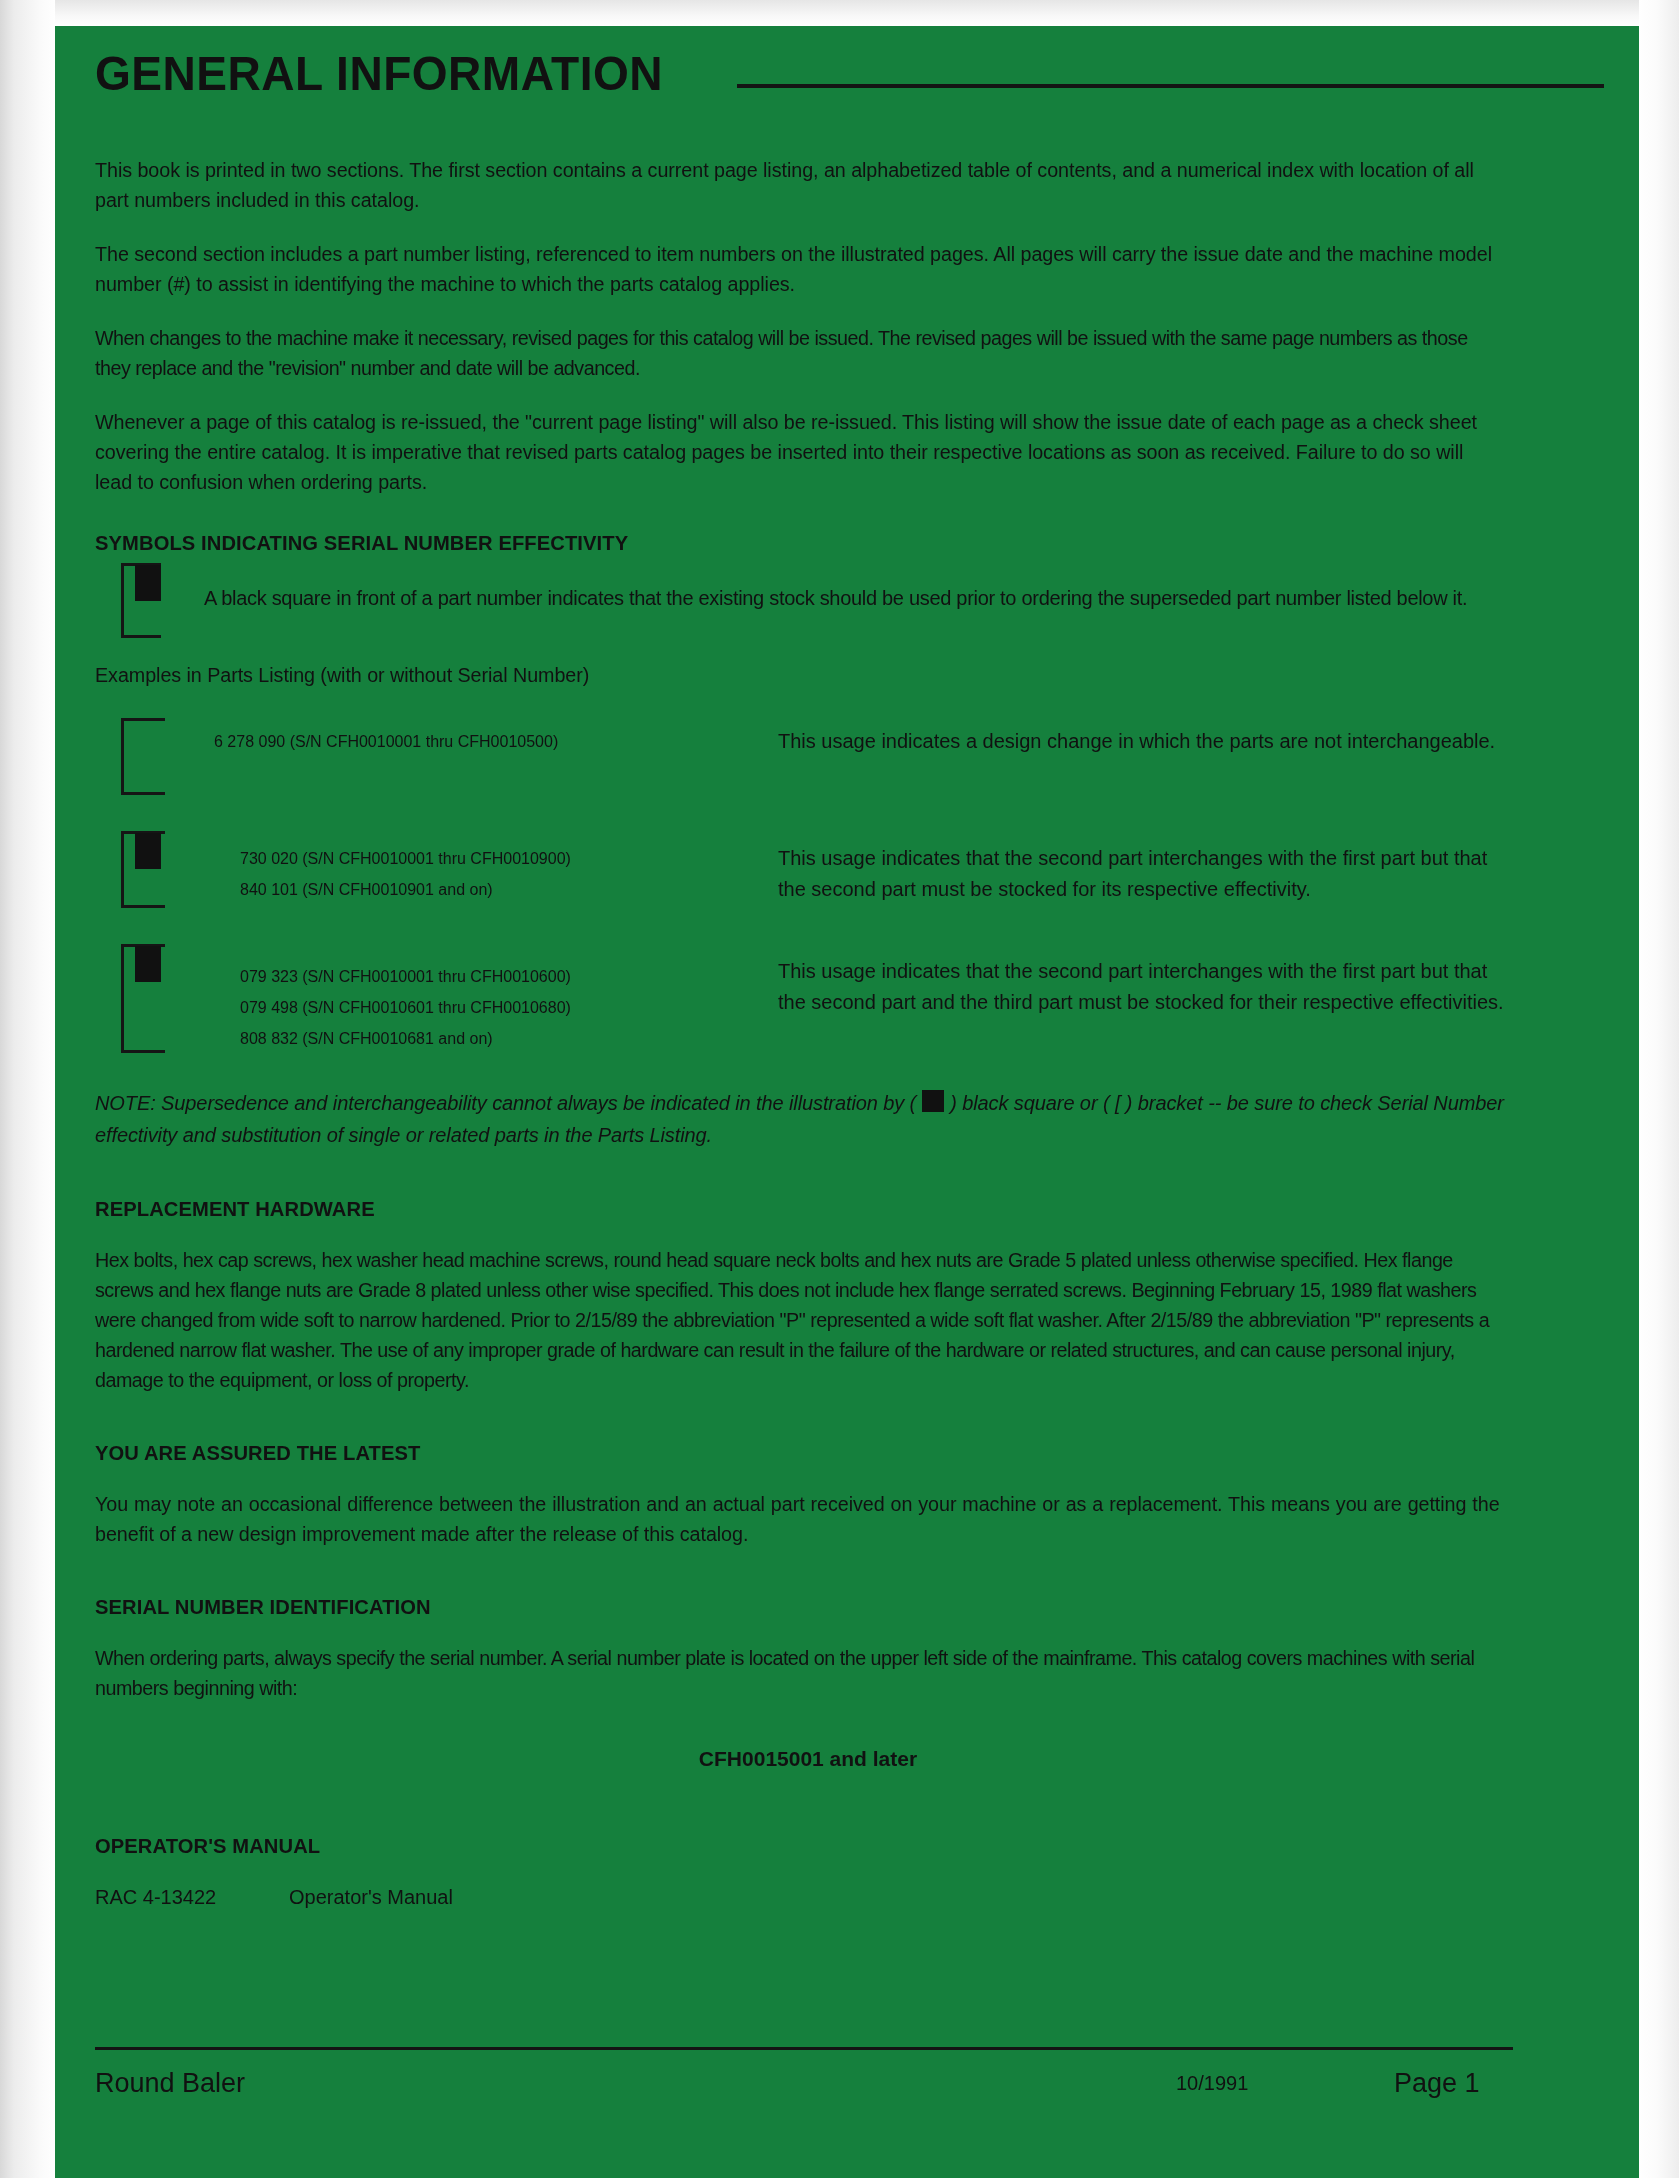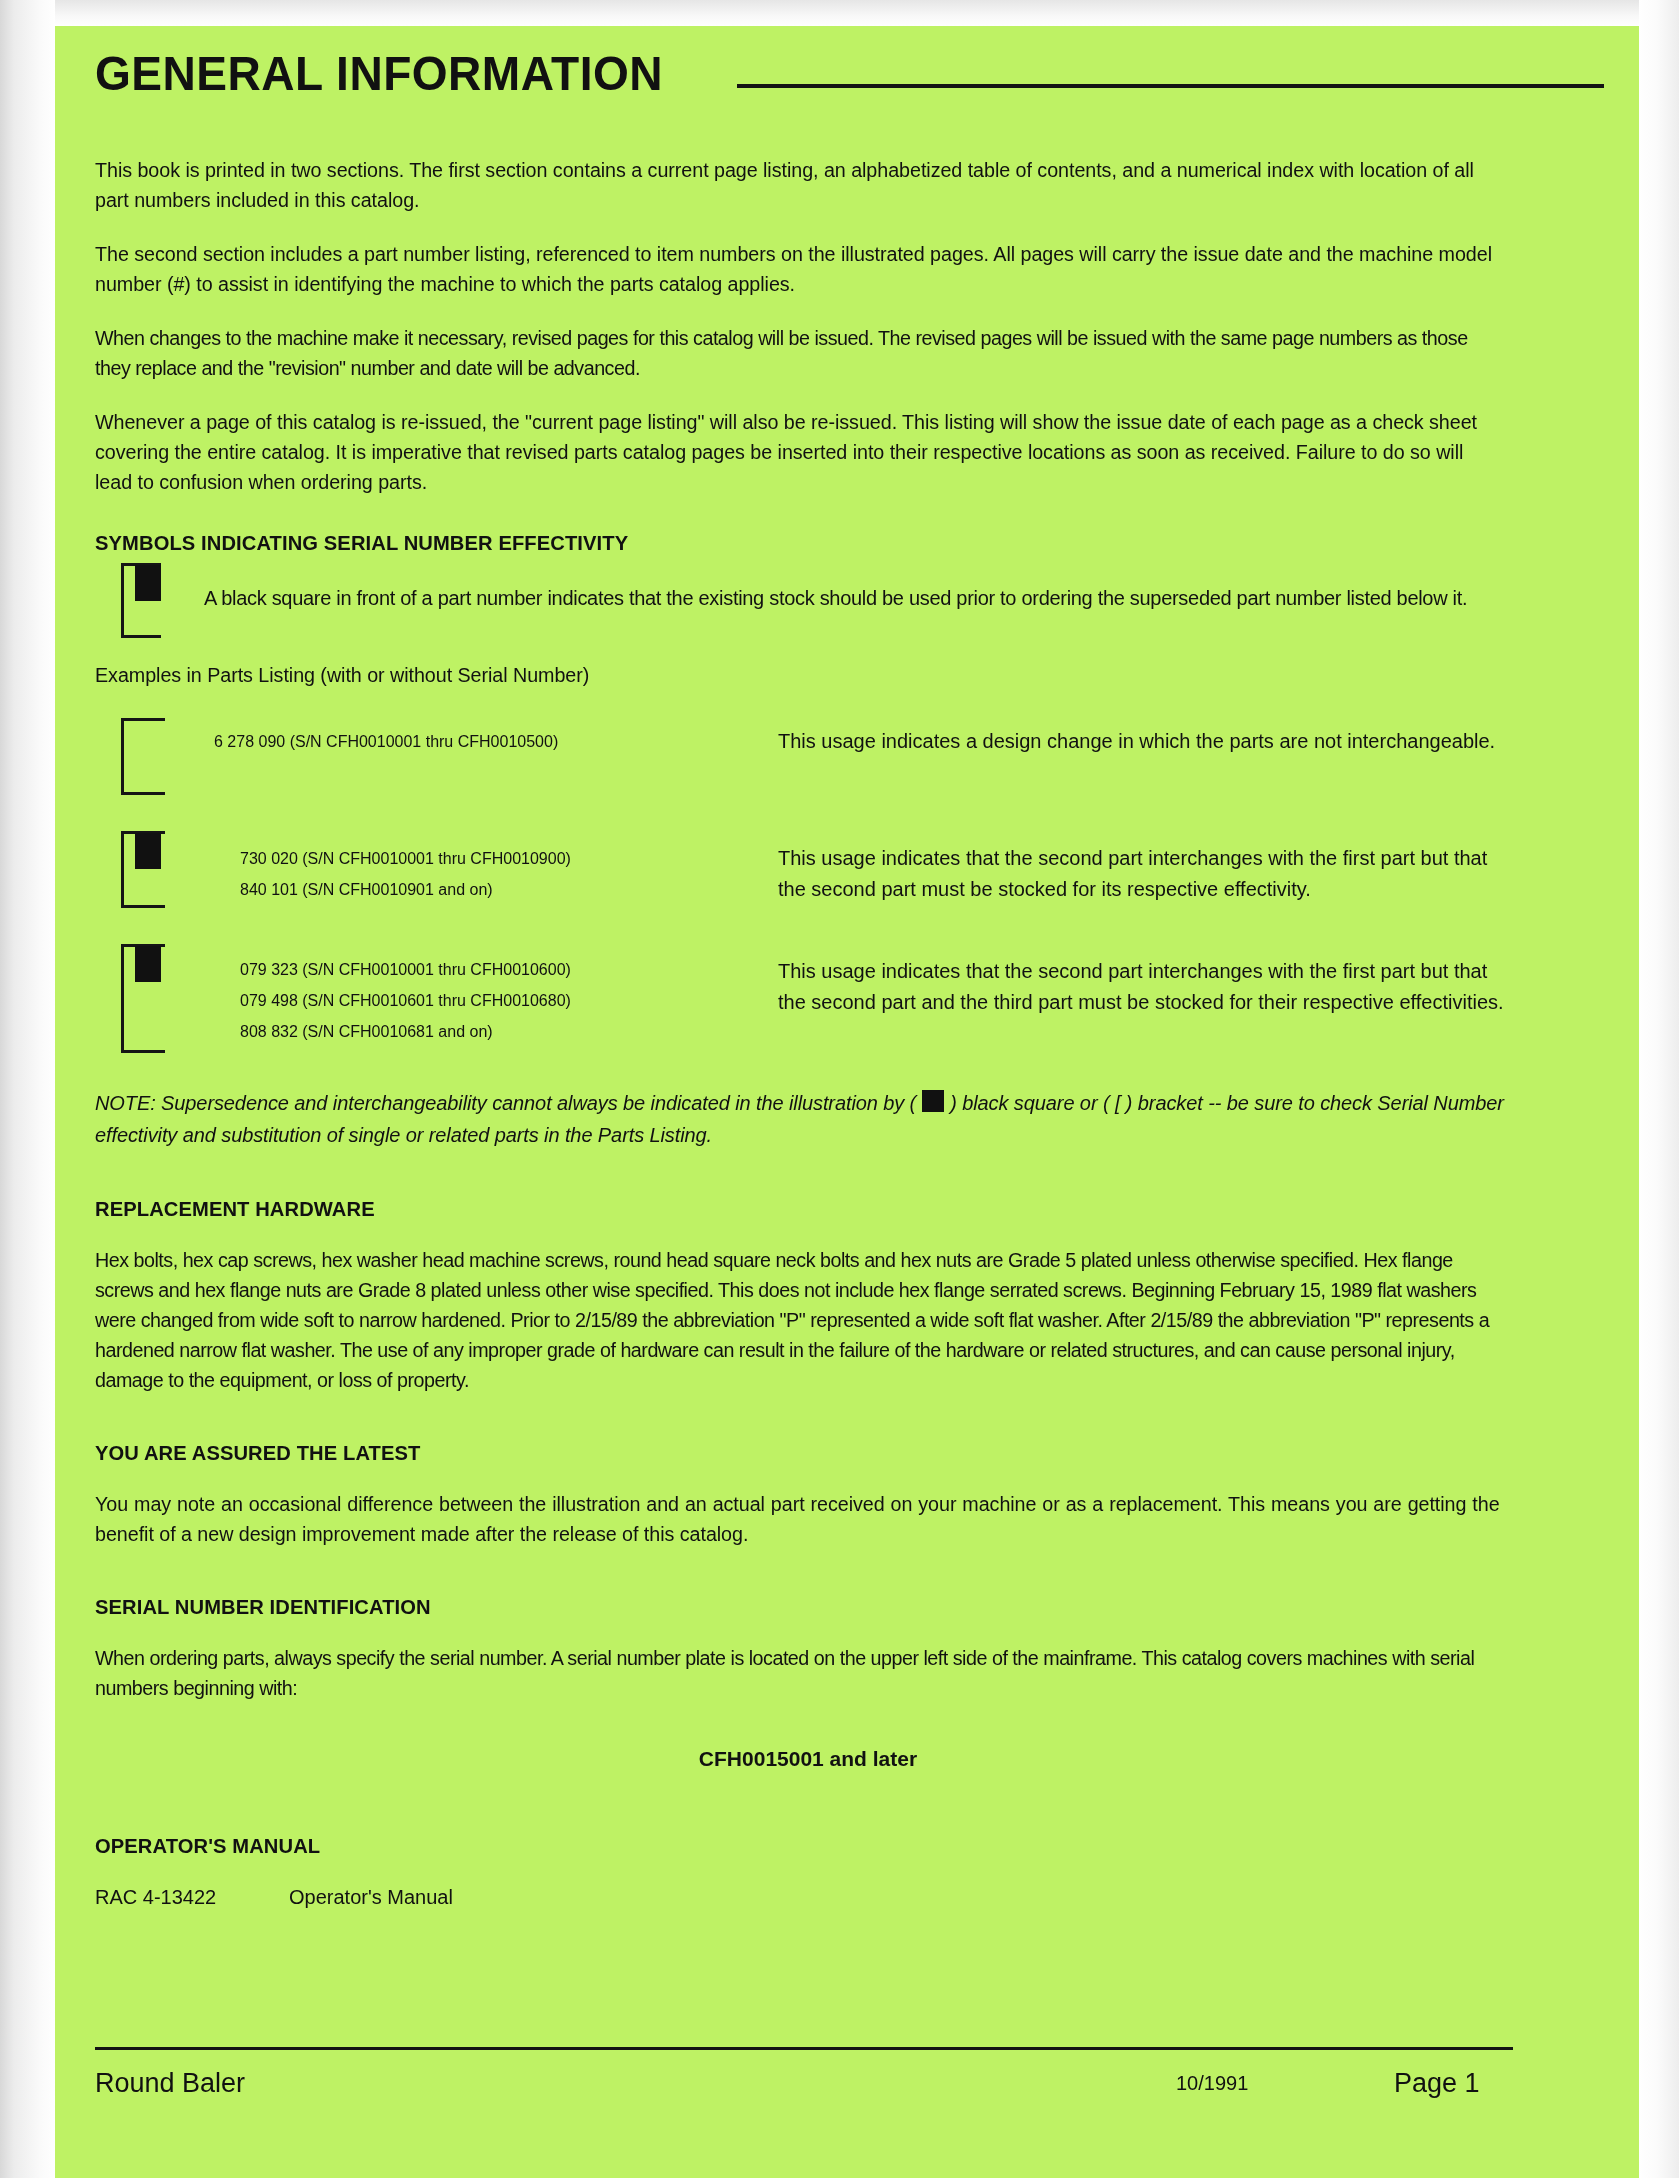--- a/index.html
+++ b/index.html
@@ -4,21 +4,21 @@
 <style>
   html, body {
     margin: 0;
     padding: 0;
     background: #ffffff;
   }
   .page {
     position: relative;
     width: 1679px;
     height: 2178px;
-    background: #bef264;
+    background: #15803d;
     font-family: "Liberation Sans", sans-serif;
     color: #111111;
     overflow: hidden;
     box-sizing: border-box;
   }
   
   .scan-left-edge {
     position: absolute;
     left: 0; top: 0;
     width: 55px; height: 2178px;
@@ -294,21 +294,21 @@
         <div class="ex-parts" style="left:145px; top:14px;">
           <div>730 020 (S/N CFH0010001 thru CFH0010900)</div>
           <div>840 101 (S/N CFH0010901 and on)</div>
         </div>
         <div class="ex-desc" style="top:14px;">This usage indicates that the second part interchanges with the first part but that the second part must be stocked for its respective effectivity.</div>
       </div>
 
       <div class="example-row" style="min-height:105px;">
         <div class="ex-bracket" style="top:2px; height:109px;"></div>
         <div class="ex-square" style="top:4px;"></div>
-        <div class="ex-parts" style="left:145px; top:12px;">
+        <div class="ex-parts" style="left:145px; top:19px;">
           <div>079 323 (S/N CFH0010001 thru CFH0010600)</div>
           <div>079 498 (S/N CFH0010601 thru CFH0010680)</div>
           <div>808 832 (S/N CFH0010681 and on)</div>
         </div>
         <div class="ex-desc" style="top:14px;">This usage indicates that the second part interchanges with the first part but that the second part and the third part must be stocked for their respective effectivities.</div>
       </div>
 
     </div>
 
     <p class="note">

